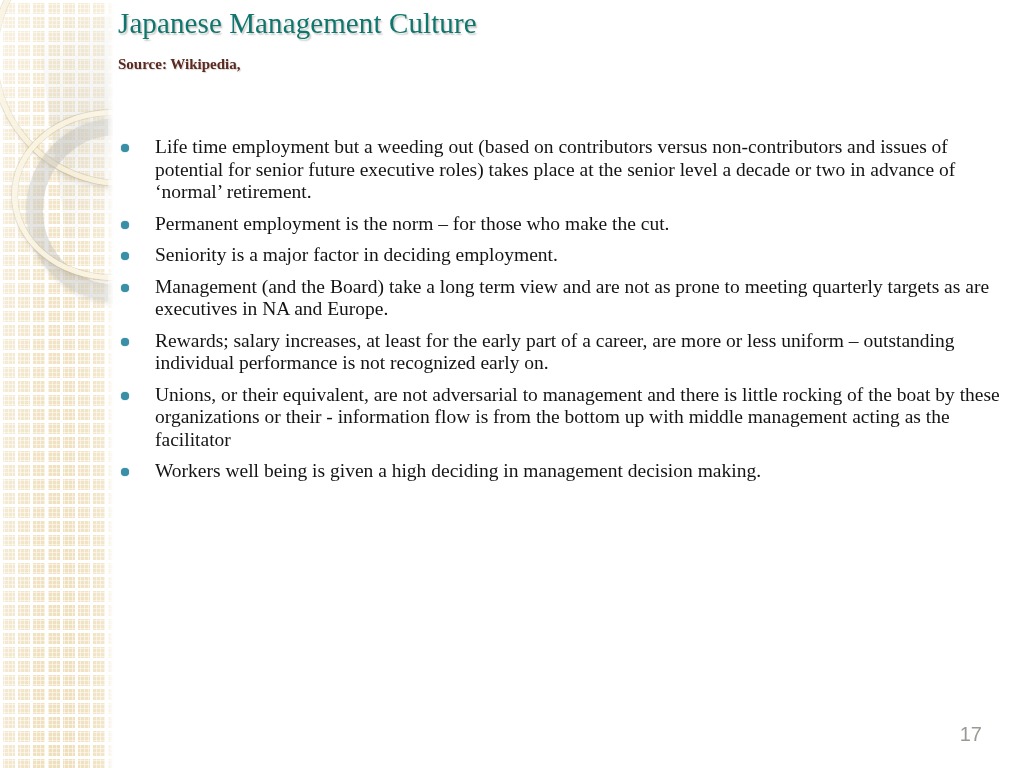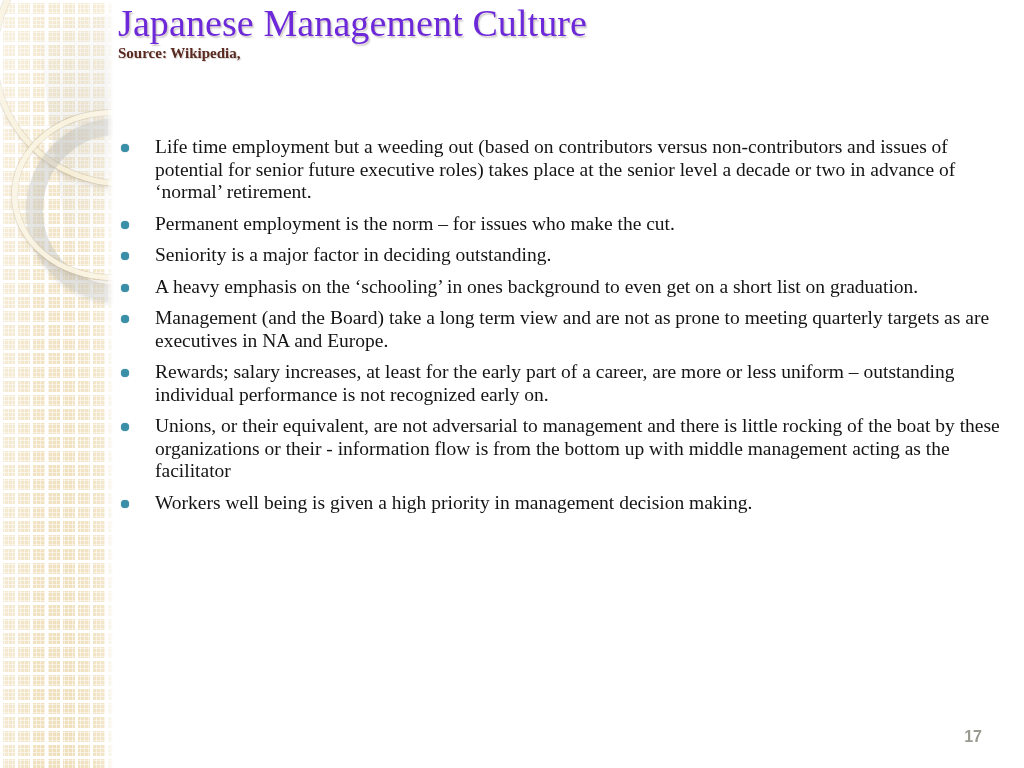--- a/index.html
+++ b/index.html
@@ -129,29 +129,29 @@
     height: 768px;
   }
 
   .title-block {
     position: absolute;
     left: 5px;
     top: 6px;
     width: 900px;
   }
   .title-line {
-    color: #6d28d9;
-    font-size: 38px;
+    color: #0f766e;
+    font-size: 29px;
     line-height: 35px;
     letter-spacing: 0.1px;
     text-shadow: 1.5px 1.5px 1.5px rgba(150,140,135,0.45);
     white-space: nowrap;
   }
   .source-line {
-    margin-top: 3px;
+    margin-top: 14px;
     color: #5a2a20;
     font-size: 15px;
     line-height: 19px;
     font-weight: 600;
     text-shadow: 1px 1px 1px rgba(160,150,145,0.4);
   }
 
   .bullets {
     position: absolute;
     left: 8px;
@@ -184,23 +184,22 @@
     font-size: 19.5px;
     line-height: 22.5px;
     text-align: left;
   }
 
   .page-number {
     position: absolute;
     right: 42px;
     bottom: 22px;
     color: #9a9a93;
-    font-size: 16px;
+    font-size: 20px;
     font-family: "Liberation Sans", sans-serif;
-    font-weight: bold;
   }
 </style>
 </head>
 <body>
 
 <div class="slide">
 
   <div class="side-band">
     <div class="grey-wash"></div>
     <div class="ring ring-cream"></div>
@@ -223,36 +222,30 @@
         <div class="bullet-dot-cell">
           <span class="bullet-dot"></span>
         </div>
         <div class="bullet-text">Life time employment but a weeding out  (based on contributors versus non-contributors and issues of potential for senior future executive roles) takes place at the senior level a decade or two in advance of ‘normal’ retirement.</div>
       </div>
 
       <div class="bullet-row">
         <div class="bullet-dot-cell">
           <span class="bullet-dot"></span>
         </div>
-        <div class="bullet-text">Permanent employment is the norm – for issues who make the cut.</div>
-      </div>
-
-      <div class="bullet-row">
-        <div class="bullet-dot-cell">
-          <span class="bullet-dot"></span>
-        </div>
-        <div class="bullet-text">Seniority is a major factor in deciding outstanding.</div>
-      </div>
-
-      <div class="bullet-row">
-        <div class="bullet-dot-cell">
-          <span class="bullet-dot"></span>
-        </div>
-        <div class="bullet-text">A heavy emphasis on the ‘schooling’ in ones background to even get on a short list on graduation.</div>
-      </div>
+        <div class="bullet-text">Permanent employment is the norm – for those who make the cut.</div>
+      </div>
+
+      <div class="bullet-row">
+        <div class="bullet-dot-cell">
+          <span class="bullet-dot"></span>
+        </div>
+        <div class="bullet-text">Seniority is a major factor in deciding employment.</div>
+      </div>
+
 
 
       <div class="bullet-row">
         <div class="bullet-dot-cell">
           <span class="bullet-dot"></span>
         </div>
         <div class="bullet-text">Management (and the Board) take a long term view and are not as prone to meeting quarterly targets as are executives in NA and Europe.</div>
       </div>
 
       <div class="bullet-row">
@@ -267,21 +260,21 @@
           <span class="bullet-dot"></span>
         </div>
         <div class="bullet-text">Unions, or their equivalent, are not adversarial to management and there is little rocking of the boat by these organizations or their - information flow is from the bottom up with middle management acting as the facilitator</div>
       </div>
 
 
       <div class="bullet-row">
         <div class="bullet-dot-cell">
           <span class="bullet-dot"></span>
         </div>
-        <div class="bullet-text">Workers well being is given a high priority in management decision making.</div>
+        <div class="bullet-text">Workers well being is given a high deciding in management decision making.</div>
       </div>
 
     </div>
 
     <div class="page-number">17</div>
 
   </div>
 </div>
 
 </body></html>

